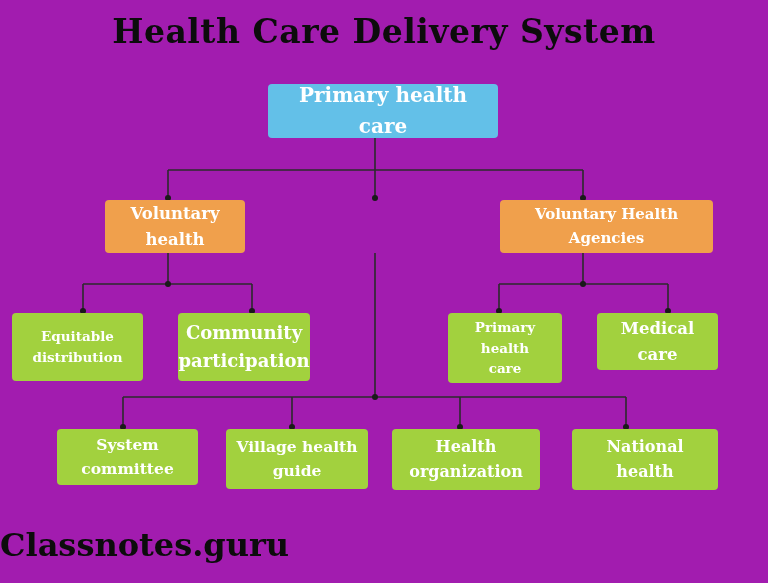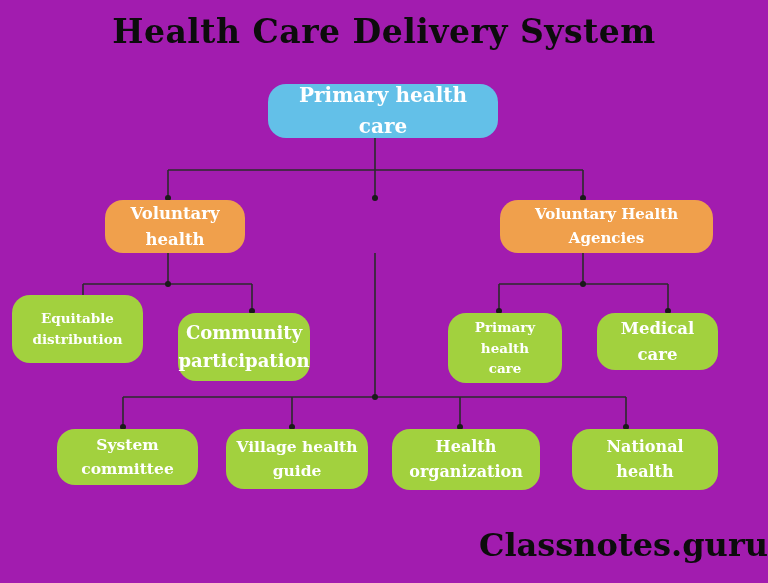--- a/index.html
+++ b/index.html
@@ -16,54 +16,54 @@
     top: 12px; left: 0; width: 768px;
     text-align: center;
     font-size: 33px;
     font-weight: bold;
     color: #0c0c0c;
     letter-spacing: 0.5px;
   }
   #footer {
     position: absolute;
     top: 526px; left: 0; width: 768px;
-    text-align: right;
+    text-align: left;
     font-size: 32px;
     font-weight: bold;
     color: #0c0c0c;
   }
   #connectors {
     position: absolute;
     top: 0; left: 0;
     z-index: 0;
   }
   .node {
     position: absolute;
     z-index: 1;
-    border-radius: 18px;
+    border-radius: 4px;
     color: #ffffff;
     font-weight: bold;
     display: flex;
     align-items: center;
     justify-content: center;
     text-align: center;
     white-space: pre-line;
     line-height: 1.55;
     box-sizing: border-box;
     padding: 0 4px;
   }
   .blue   { background: #63c0e8; }
   .orange { background: #f0a04c; }
   .green  { background: #a2d13e; }
 
   #node-primary                   { left: 268px; top:  84px; width: 230px; height: 54px; font-size: 20px; }
   #node-voluntary-health          { left: 105px; top: 200px; width: 140px; height: 53px; font-size: 16.5px; }
   #node-general-practitioners     { left: 293px; top: 200px; width: 184px; height: 53px; font-size: 16.5px; }
   #node-voluntary-health-agencies { left: 500px; top: 200px; width: 213px; height: 53px; font-size: 15px; }
-  #node-equitable-distribution    { left:  12px; top: 295px; width: 131px; height: 68px; font-size: 13.5px; }
+  #node-equitable-distribution    { left:  12px; top: 313px; width: 131px; height: 68px; font-size: 13.5px; }
   #node-community-participation   { left: 178px; top: 313px; width: 132px; height: 68px; font-size: 18px; }
   #node-primary-health-care       { left: 448px; top: 313px; width: 114px; height: 70px; font-size: 13.5px; }
   #node-medical-care              { left: 597px; top: 313px; width: 121px; height: 57px; font-size: 16.5px; }
   #node-bhore-committee           { left:  57px; top: 429px; width: 141px; height: 56px; font-size: 15.5px; }
   #node-village-health-guide      { left: 226px; top: 429px; width: 142px; height: 60px; font-size: 15.5px; }
   #node-health-organization       { left: 392px; top: 429px; width: 148px; height: 61px; font-size: 16px; }
   #node-national-health           { left: 572px; top: 429px; width: 146px; height: 61px; font-size: 16px; }
 </style>
 </head>
 <body>

